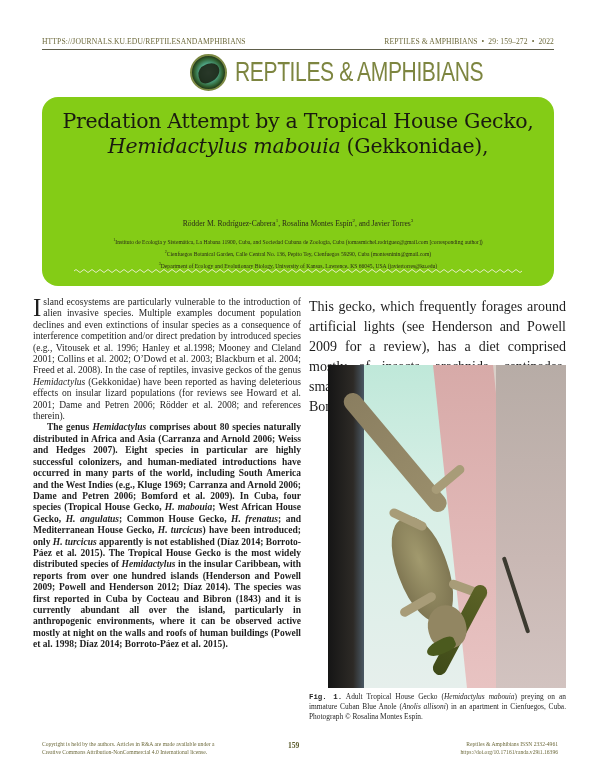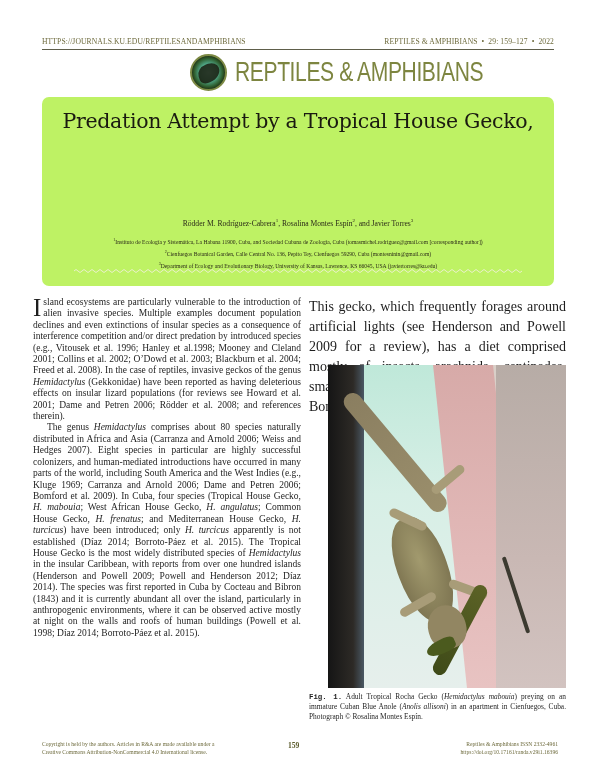--- a/index.html
+++ b/index.html
@@ -25,21 +25,21 @@
       background: #1a1d10; border-radius: 50% 40% 60% 30%; transform: rotate(-20deg); opacity: 0.85;
     }
     .masthead-title {
       margin-left: 8px; font-family: "Liberation Sans Narrow", "Liberation Sans", sans-serif;
       font-size: 27px; color: #7d8540; letter-spacing: -0.5px; transform: scaleX(0.78); transform-origin: left center;
       white-space: nowrap; font-weight: normal;
     }
 
     .title-panel {
       position: absolute; left: 42px; top: 97px; width: 512px; height: 189px;
-      background: #bef264; border-radius: 7px;
+      background: #84cc16; border-radius: 16px;
     }
     .article-title {
       position: absolute; left: 0; top: 12px; width: 100%; text-align: center;
       font-family: "DejaVu Serif", "Liberation Serif", serif; font-size: 20.5px; line-height: 25px; color: #1a1a10;
       letter-spacing: -0.3px;
     }
     .article-title .it { font-style: italic; }
     .authors {
       position: absolute; left: 0; top: 121px; width: 100%; text-align: center;
       font-size: 7.6px; color: #2a2a18;
@@ -52,21 +52,21 @@
     .affiliations sup { font-size: 4px; }
     .wavy {
       position: absolute; left: 32px; top: 171px; width: 448px; height: 6px;
     }
 
     .col-left {
       position: absolute; left: 33px; top: 297px; width: 268px;
       font-size: 9.5px; line-height: 11.4px; text-align: justify; color: #1e1e1e;
     }
     .col-left p { margin: 0; }
-    .col-left p + p { text-indent: 14px; }
+    .col-left p + p { text-indent: 14px; font-weight: bold; }
     .dropcap {
       float: left; font-size: 25px; line-height: 20px; margin: 1px 2px 0 0; font-family: "Liberation Serif", serif;
     }
     .it { font-style: italic; }
 
     .col-right-text {
       position: absolute; left: 309px; top: 297px; width: 257px;
       font-size: 14px; line-height: 20px; text-align: justify; color: #1e1e1e;
     }
 
@@ -123,34 +123,35 @@
       position: absolute; left: 420px; top: 741px; width: 138px; text-align: right;
       font-size: 5.6px; line-height: 7.5px; color: #6d6a3c;
     }
   </style>
 </head>
 <body>
 
 <div class="running-head">
   <span>HTTPS://JOURNALS.KU.EDU/REPTILESANDAMPHIBIANS</span>
   <span>
-    <span>REPTILES &amp; AMPHIBIANS</span><span class="sep">•</span><span>29: 159–127</span><span class="sep">•</span><span>2022</span>
+    <span>REPTILES &amp; AMPHIBIANS</span><span class="sep">•</span><span>29: 159–272</span><span class="sep">•</span><span>2022</span>
   </span>
 </div>
 
 <div class="masthead">
   <div class="logo">
     <div class="lizard-shape"></div>
   </div>
   <div class="masthead-title">REPTILES &amp; AMPHIBIANS</div>
 </div>
 
 <div class="title-panel">
   <div class="article-title">
     <div>Predation Attempt by a Tropical House Gecko,</div>
+    <div><span class="it">Hemidactylus mabouia</span><span> (Gekkonidae),</span></div>
   </div>
 
   <div class="authors">
     <span>Rödder M. Rodríguez-Cabrera</span><sup>1</sup><span>, </span><span>Rosalina Montes Espín</span><sup>2</sup><span>, and </span><span>Javier Torres</span><sup>3</sup>
   </div>
 
   <div class="affiliations">
     <div><sup>1</sup><span>Instituto de Ecología y Sistemática, La Habana 11900, Cuba, and Sociedad Cubana de Zoología, Cuba (tomasmichel.rodriguez@gmail.com [corresponding author])</span></div>
     <div><sup>2</sup><span>Cienfuegos Botanical Garden, Calle Central No. 136, Pepito Tey, Cienfuegos 59290, Cuba (montesninin@gmail.com)</span></div>
     <div><sup>3</sup><span>Department of Ecology and Evolutionary Biology, University of Kansas, Lawrence, KS 66045, USA (javiertorres@ku.edu)</span></div>
@@ -181,21 +182,21 @@
   <div class="gecko-leg" style="left:100px;top:110px;transform:rotate(-40deg);"></div>
   <div class="gecko-leg" style="left:70px;top:235px;transform:rotate(-30deg);"></div>
   <div class="gecko-leg" style="left:120px;top:220px;transform:rotate(20deg);"></div>
   <div class="anole"></div>
   <div class="anole-tail"></div>
   <div class="gecko-head"></div>
   <div class="anole-head"></div>
 </div>
 
 <div class="caption">
-  <span class="figlabel">Fig. 1.</span><span> Adult Tropical Rocha Gecko (</span><span class="it">Hemidactylus mabouia</span><span>) preying on an immature Cuban Blue Anole (</span><span class="it">Anolis allisoni</span><span>) in an apartment in Cienfuegos, Cuba. Photograph © Rosalina Montes Espín.</span>
+  <span class="figlabel">Fig. 1.</span><span> Adult Tropical House Gecko (</span><span class="it">Hemidactylus mabouia</span><span>) preying on an immature Cuban Blue Anole (</span><span class="it">Anolis allisoni</span><span>) in an apartment in Cienfuegos, Cuba. Photograph © Rosalina Montes Espín.</span>
 </div>
 
 <div class="footer-left">
   <div>Copyright is held by the authors. Articles in R&amp;A are made available under a</div>
   <div>Creative Commons Attribution-NonCommercial 4.0 International license.</div>
 </div>
 <div class="footer-center">159</div>
 <div class="footer-right">
   <div>Reptiles &amp; Amphibians ISSN 2332-4961</div>
   <div>https://doi.org/10.17161/randa.v29i1.16396</div>

